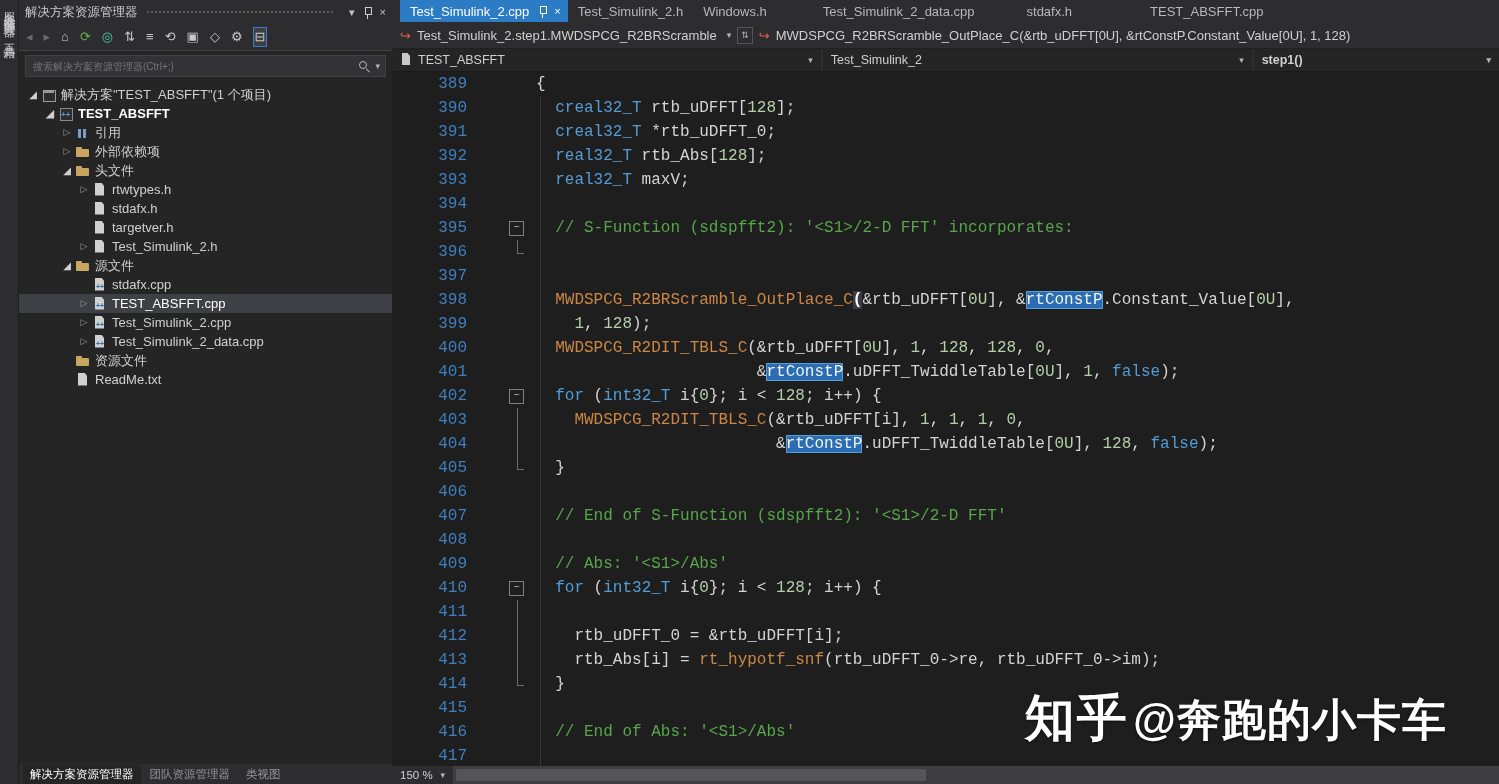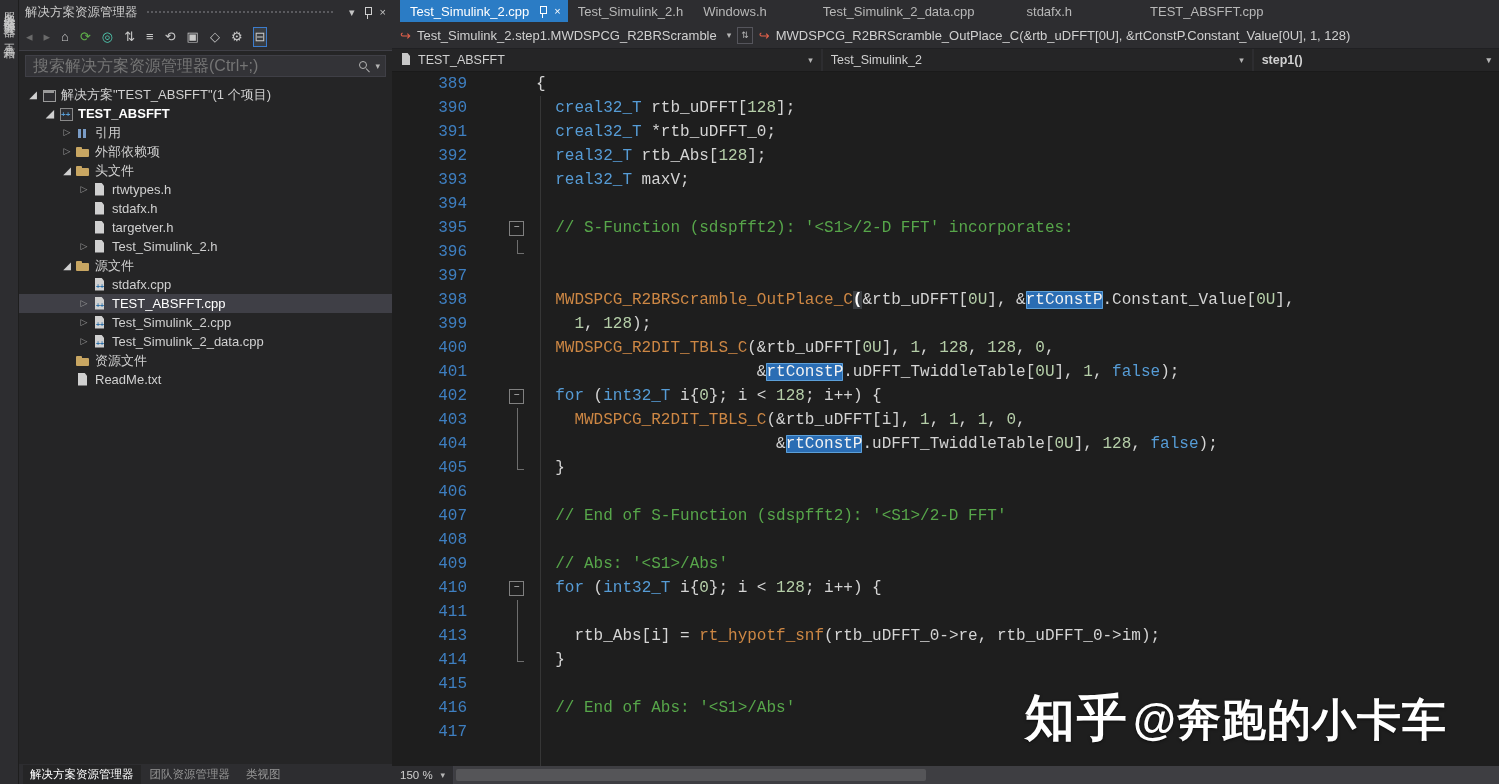--- a/index.html
+++ b/index.html
@@ -24,21 +24,21 @@
   .pin-ic::after{content:'';position:absolute;left:4px;top:9px;width:1px;height:4px;background:#cfcfcf;}
 
   .panel-toolbar{height:26px;background:#2d2d30;border-bottom:1px solid #3f3f46;display:flex;
     align-items:center;padding:0 6px;gap:9px;flex:none;}
   .tool-ic{font-size:13px;color:#c8c8c8;line-height:18px;height:18px;padding:0 1px;cursor:pointer;}
   .tool-ic.dim{color:#6a6a6a;}
   .tool-ic.active{border:1px solid #3c7ccc;background:#3a3d41;}
 
   .panel-search{height:26px;display:flex;align-items:center;padding:2px 6px;flex:none;background:#252526;}
   .searchwrap{flex:1;display:flex;align-items:center;background:#333337;border:1px solid #3f3f46;height:20px;padding:0 5px;}
-  .searchwrap input{flex:1;background:transparent;border:none;outline:none;color:#9a9a9a;font-size:16px;
+  .searchwrap input{flex:1;background:transparent;border:none;outline:none;color:#9a9a9a;font-size:10px;
     font-family:"Liberation Sans",sans-serif;}
   .search-ic{position:relative;width:13px;height:13px;display:inline-block;flex:none;}
   .search-ic::before{content:'';position:absolute;left:1px;top:1px;width:6px;height:6px;border:1px solid #b5b5b5;border-radius:50%;}
   .search-ic::after{content:'';position:absolute;left:8px;top:8px;width:5px;height:1px;background:#b5b5b5;
     transform:rotate(45deg);transform-origin:left center;}
   .caret{color:#b5b5b5;font-size:9px;margin-left:4px;}
 
   #tree{flex:1;overflow:hidden;padding-top:4px;}
   .trow{height:19px;line-height:19px;display:flex;align-items:center;font-size:13px;color:#d0d0d0;
     white-space:nowrap;cursor:default;}
@@ -320,20 +320,21 @@
         <div class="cline"><span class="ln">402</span><span class="fold minus"><span class="fbox">−</span></span><span class="ctext"><span class="tk-p">  </span><span class="tk-k">for</span><span class="tk-p"> (</span><span class="tk-t">int32_T</span><span class="tk-p"> i{</span><span class="tk-n">0</span><span class="tk-p">}; i &lt; </span><span class="tk-n">128</span><span class="tk-p">; i++) {</span></span></div>
         <div class="cline"><span class="ln">403</span><span class="fold vline"></span><span class="ctext"><span class="tk-p">    </span><span class="tk-f">MWDSPCG_R2DIT_TBLS_C</span><span class="tk-p">(&amp;rtb_uDFFT[i], </span><span class="tk-n">1</span><span class="tk-p">, </span><span class="tk-n">1</span><span class="tk-p">, </span><span class="tk-n">1</span><span class="tk-p">, </span><span class="tk-n">0</span><span class="tk-p">,</span></span></div>
         <div class="cline"><span class="ln">404</span><span class="fold vline"></span><span class="ctext"><span class="tk-p">                         &amp;</span><span class="tk-h">rtConstP</span><span class="tk-p">.uDFFT_TwiddleTable[</span><span class="tk-n">0U</span><span class="tk-p">], </span><span class="tk-n">128</span><span class="tk-p">, </span><span class="tk-k">false</span><span class="tk-p">);</span></span></div>
         <div class="cline"><span class="ln">405</span><span class="fold vend"></span><span class="ctext"><span class="tk-p">  }</span></span></div>
         <div class="cline"><span class="ln">406</span><span class="fold"></span><span class="ctext"></span></div>
         <div class="cline"><span class="ln">407</span><span class="fold"></span><span class="ctext"><span class="tk-p">  </span><span class="tk-c">// End of S-Function (sdspfft2): '&lt;S1&gt;/2-D FFT'</span></span></div>
         <div class="cline"><span class="ln">408</span><span class="fold"></span><span class="ctext"></span></div>
         <div class="cline"><span class="ln">409</span><span class="fold"></span><span class="ctext"><span class="tk-p">  </span><span class="tk-c">// Abs: '&lt;S1&gt;/Abs'</span></span></div>
         <div class="cline"><span class="ln">410</span><span class="fold minus"><span class="fbox">−</span></span><span class="ctext"><span class="tk-p">  </span><span class="tk-k">for</span><span class="tk-p"> (</span><span class="tk-t">int32_T</span><span class="tk-p"> i{</span><span class="tk-n">0</span><span class="tk-p">}; i &lt; </span><span class="tk-n">128</span><span class="tk-p">; i++) {</span></span></div>
         <div class="cline"><span class="ln">411</span><span class="fold vline"></span></div>
+        <div class="cline"><span class="ln">412</span><span class="fold vline"></span><span class="ctext"><span class="tk-p">    rtb_uDFFT_0 = &amp;rtb_uDFFT[i];</span></span></div>
         <div class="cline"><span class="ln">413</span><span class="fold vline"></span><span class="ctext"><span class="tk-p">    rtb_Abs[i] = </span><span class="tk-f">rt_hypotf_snf</span><span class="tk-p">(rtb_uDFFT_0-&gt;re, rtb_uDFFT_0-&gt;im);</span></span></div>
         <div class="cline"><span class="ln">414</span><span class="fold vend"></span><span class="ctext"><span class="tk-p">  }</span></span></div>
         <div class="cline"><span class="ln">415</span><span class="fold"></span><span class="ctext"></span></div>
         <div class="cline"><span class="ln">416</span><span class="fold"></span><span class="ctext"><span class="tk-p">  </span><span class="tk-c">// End of Abs: '&lt;S1&gt;/Abs'</span></span></div>
         <div class="cline"><span class="ln">417</span><span class="fold"></span><span class="ctext"></span></div>
       </div>
 
     <div id="editor-bottom">
       <div class="zoom">
         <span>150 %</span>

